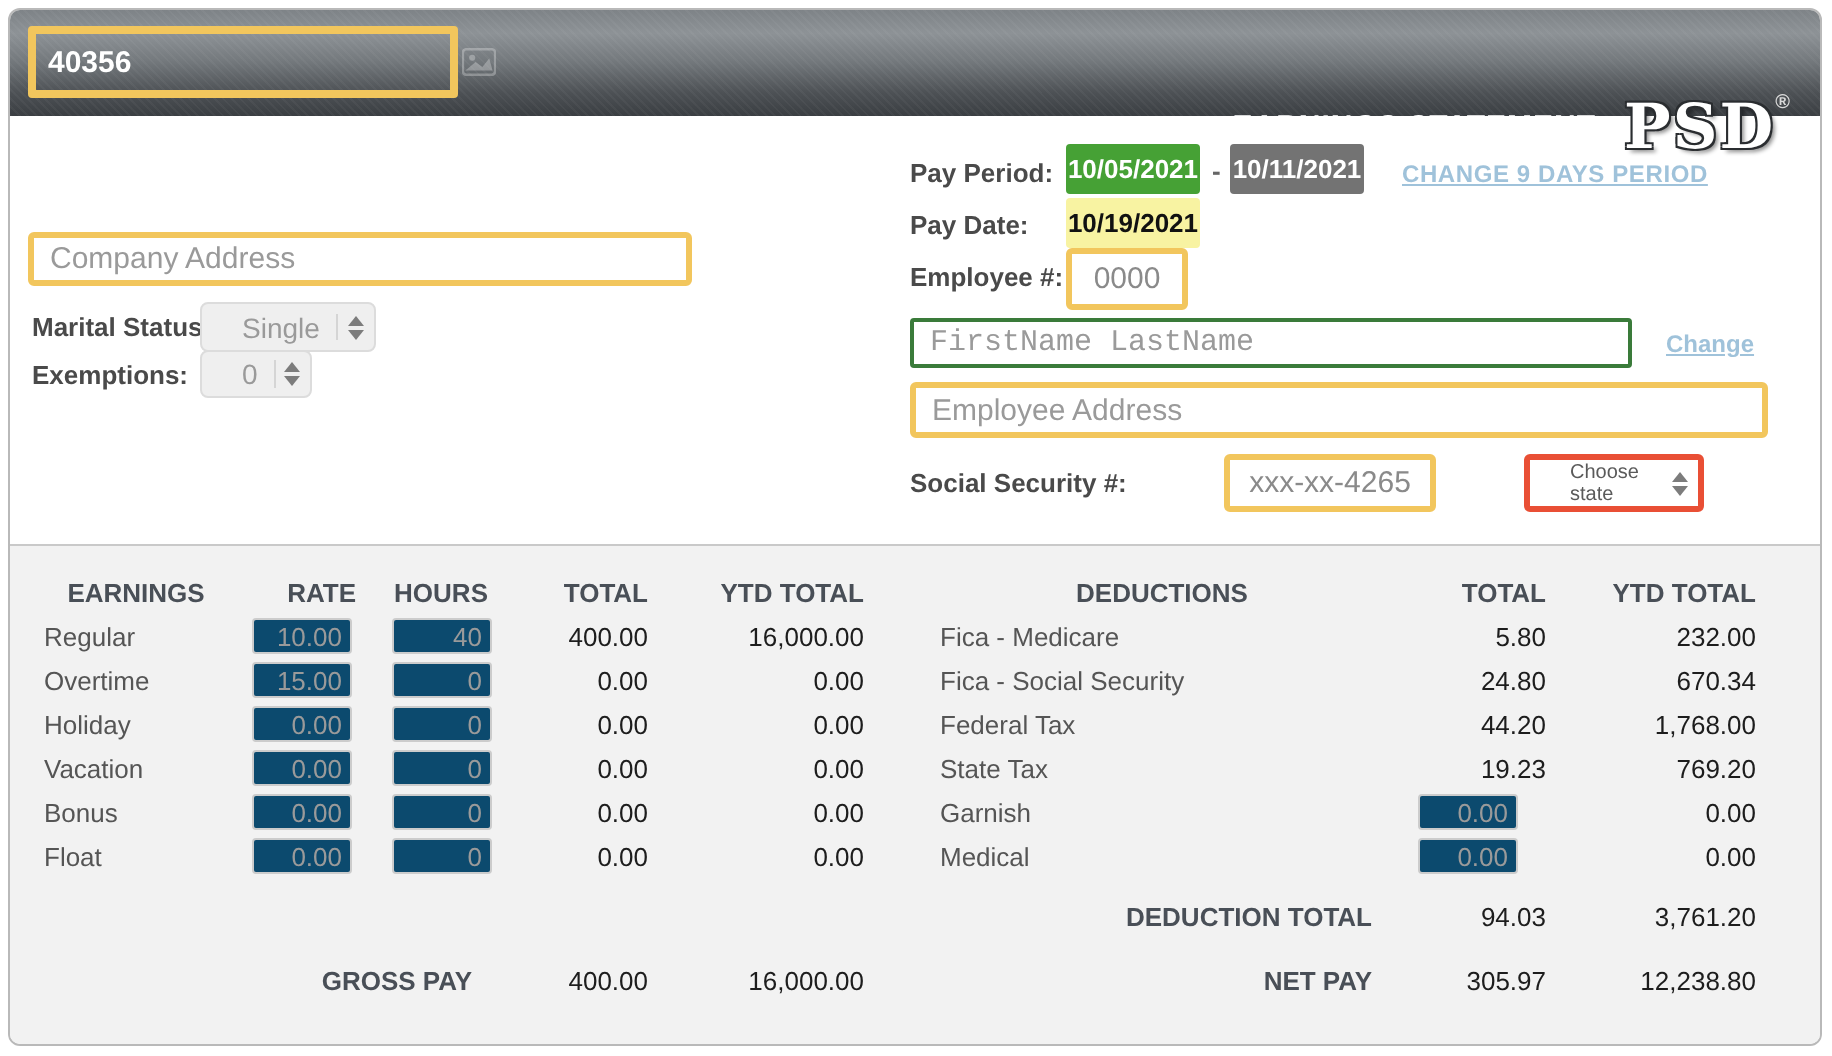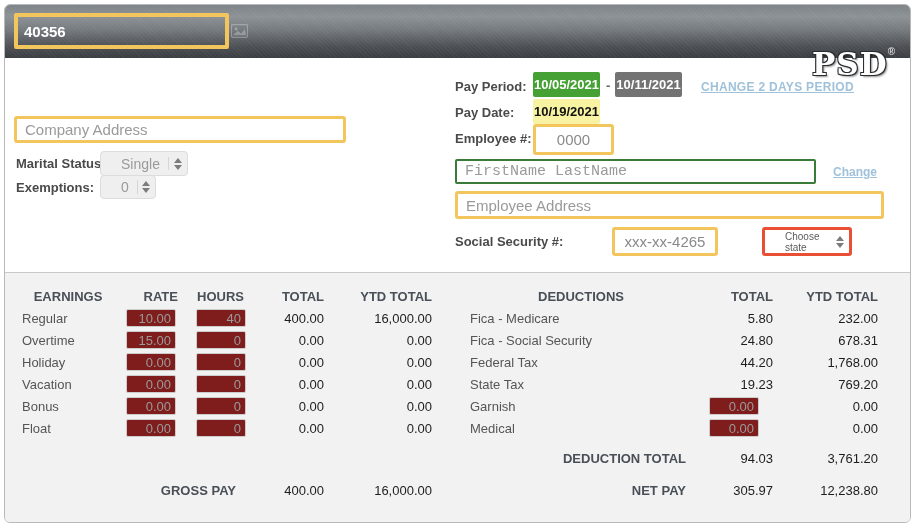--- a/index.html
+++ b/index.html
@@ -63,21 +63,21 @@
   .tbl { position:absolute; top:12px; }
   .tbl-left { left:9px; width:420px; }
   .tbl-right { left:457px; width:418px; }
   .grid-l { display:grid; grid-template-columns:108px 58px 70px 76px 108px; align-items:center; }
   .grid-r { display:grid; grid-template-columns:238px 75px 105px; align-items:center; }
   .trow { height:22px; }
   .th { font-size:13px; font-weight:bold; color:#494f57; }
   .th-c { text-align:center; } .th-r { text-align:right; padding-right:2px; }
   .cell-lbl { font-size:13px; color:#555; padding-left:8px; }
   .cell-val { font-size:13px; color:#1d1d1d; text-align:right; padding-right:2px; }
-  .mini-input { width:50px; height:18px; border:1px solid #ccc; border-radius:2px; background:#7f1d1d;
+  .mini-input { width:50px; height:18px; border:1px solid #ccc; border-radius:2px; background:#0c4a6e;
     font-size:13px; color:#9a9a9a; text-align:right; padding:0 4px; outline:none; justify-self:end; margin-right:4px;
     font-family:"Liberation Sans",sans-serif; }
   .mini-right { justify-self:end; margin-right:16px; }
   .spacer8 { height:8px; } .spacer10 { height:10px; }
   .total-lbl { font-size:13px; font-weight:bold; color:#494f57; text-align:right; padding-right:14px; }
 </style>
 </head>
 <body>
 
 <div class="page">
@@ -119,27 +119,27 @@
     <span class="sel-arrows">
         <span class="tri-up"></span>
         <span class="tri-dn"></span>
       </span>
   </div>
 
   <span class="lbl" style="left:450px; top:74px;">Pay Period:</span>
   <span class="badge badge-green" style="left:528px; top:67px;">10/05/2021</span>
   <span class="dash" style="left:601px; top:73px;">-</span>
   <span class="badge badge-red" style="left:610px; top:67px;">10/11/2021</span>
-  <a class="link link-caps" style="left:696px; top:75px;" href="#">CHANGE 2 DAYS PERIOD</a>
+  <a class="link link-caps" style="left:696px; top:75px;" href="#">CHANGE 9 DAYS PERIOD</a>
 
   <span class="lbl" style="left:450px; top:100px;">Pay Date:</span>
   <span class="badge badge-yellow" style="left:528px; top:94px;">10/19/2021</span>
 
   <span class="lbl" style="left:450px; top:126px;">Employee #:</span>
-  <div class="gold-input" style="left:528px; top:119px; width:81px; height:31px;">
+  <div class="gold-input" style="left:528px; top:119px; width:61px; height:31px;">
     <input type="text" style="text-align: center;" value="0000">
   </div>
 
   <div class="name-box" style="left:450px; top:154px; width:361px; height:25px;">
     <input class="ph-gray" type="text" placeholder="FirstName LastName" style="">
   </div>
   <a class="link link-sm" style="left:828px; top:160px;" href="#">Change</a>
 
   <div class="gold-input" style="left:450px; top:186px; width:429px; height:28px;">
     <input class="ph-gray" type="text" placeholder="Employee Address" style="">
@@ -230,21 +230,21 @@
       </div>
 
       <div class="grid-r trow">
         <span class="cell-lbl">Fica - Medicare</span>
         <span class="cell-val">5.80</span>
         <span class="cell-val">232.00</span>
       </div>
       <div class="grid-r trow">
         <span class="cell-lbl">Fica - Social Security</span>
         <span class="cell-val">24.80</span>
-        <span class="cell-val">678.31</span>
+        <span class="cell-val">670.34</span>
       </div>
       <div class="grid-r trow">
         <span class="cell-lbl">Federal Tax</span>
         <span class="cell-val">44.20</span>
         <span class="cell-val">1,768.00</span>
       </div>
       <div class="grid-r trow">
         <span class="cell-lbl">State Tax</span>
         <span class="cell-val">19.23</span>
         <span class="cell-val">769.20</span>

